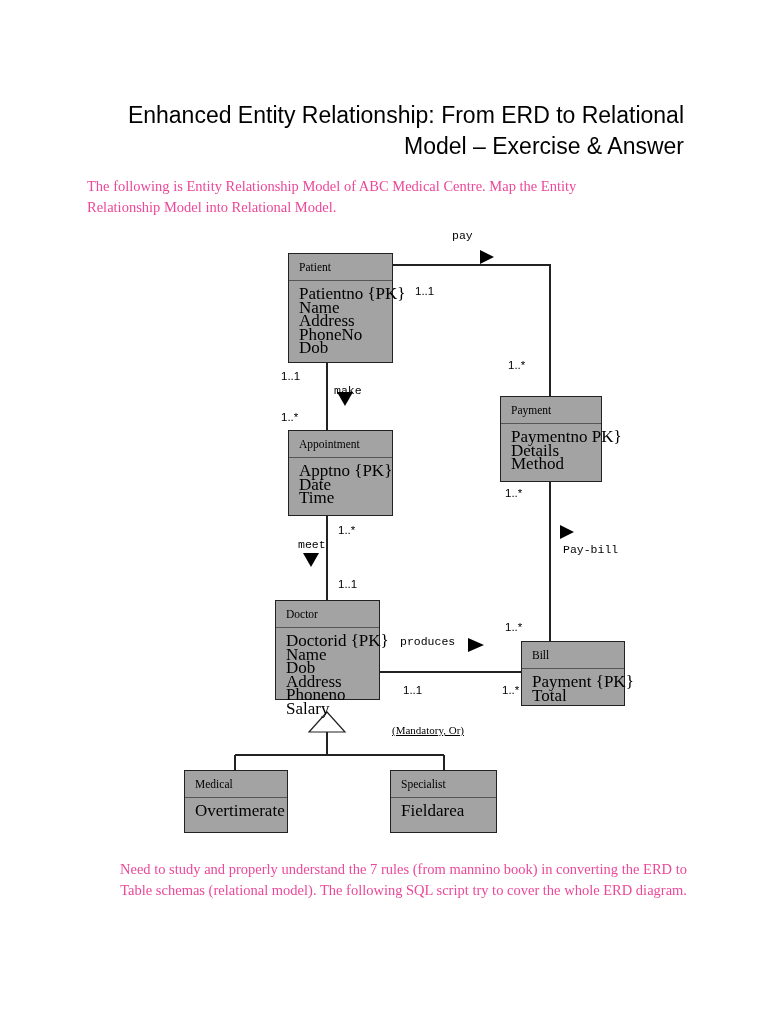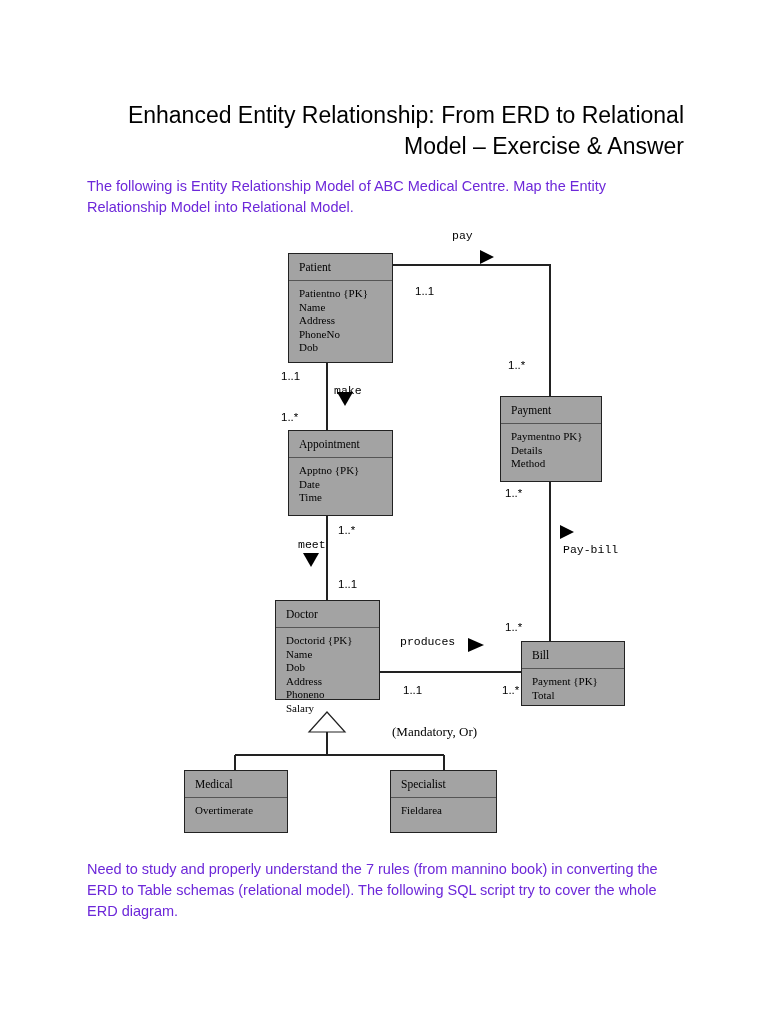--- a/index.html
+++ b/index.html
@@ -28,34 +28,35 @@
     top: 100px;
     width: 600px;
     text-align: right;
     font-family: "Liberation Sans", sans-serif;
     font-size: 23px;
     line-height: 31px;
     color: #000;
   }
   .para {
     position: absolute;
-    font-family: Liberation Sans, sans-serif;
+    font-family: Liberation Serif, serif;
     font-size: 14.5px;
     line-height: 21px;
-    color: #6d28d9;
+    color: #ec4899;
   }
   .para-intro {
     left: 87px;
     top: 176px;
     width: 530px;
   }
   .para-outro {
     left: 87px;
     top: 859px;
     width: 600px;
+    text-align: right;
   }
   
   .erd {
     position: absolute;
     left: 0;
     top: 0;
     width: 768px;
     height: 1024px;
     pointer-events: none;
   }
@@ -70,21 +71,21 @@
   .entity .ent-name {
     font-family: "Liberation Serif", serif;
     font-size: 11.5px;
     line-height: 14px;
     padding: 6px 0 6px 10px;
     border-bottom: 1px solid #555555;
     white-space: nowrap;
   }
   .entity .ent-attrs {
     font-family: "Liberation Serif", serif;
-    font-size: 11px;
+    font-size: 17px;
     line-height: 13.5px;
     padding: 6px 0 6px 10px;
   }
   .entity .ent-attrs div { white-space: nowrap; }
 
   .rel-label {
     position: absolute;
     font-family: Liberation Mono, monospace;
     font-size: 11.5px;
     line-height: 13px;
@@ -95,23 +96,24 @@
     position: absolute;
     font-family: Liberation Sans, sans-serif;
     font-size: 11.5px;
     line-height: 13px;
     white-space: nowrap;
     color: #000;
   }
   .constraint {
     position: absolute;
     font-family: "Liberation Serif", serif;
-    font-size: 13px;
-    white-space: nowrap;
-    color: #000;
+    font-size: 11px;
+    white-space: nowrap;
+    color: #000;
+    text-decoration: underline;
   }
 </style>
 </head>
 <body>
 
 <div class="page">
 
   <div class="doc-title">Enhanced Entity Relationship: From ERD to Relational Model – Exercise &amp; Answer</div>
 
   <div class="para para-intro">The following is Entity Relationship Model of ABC Medical Centre. Map the Entity Relationship Model into Relational Model.</div>

